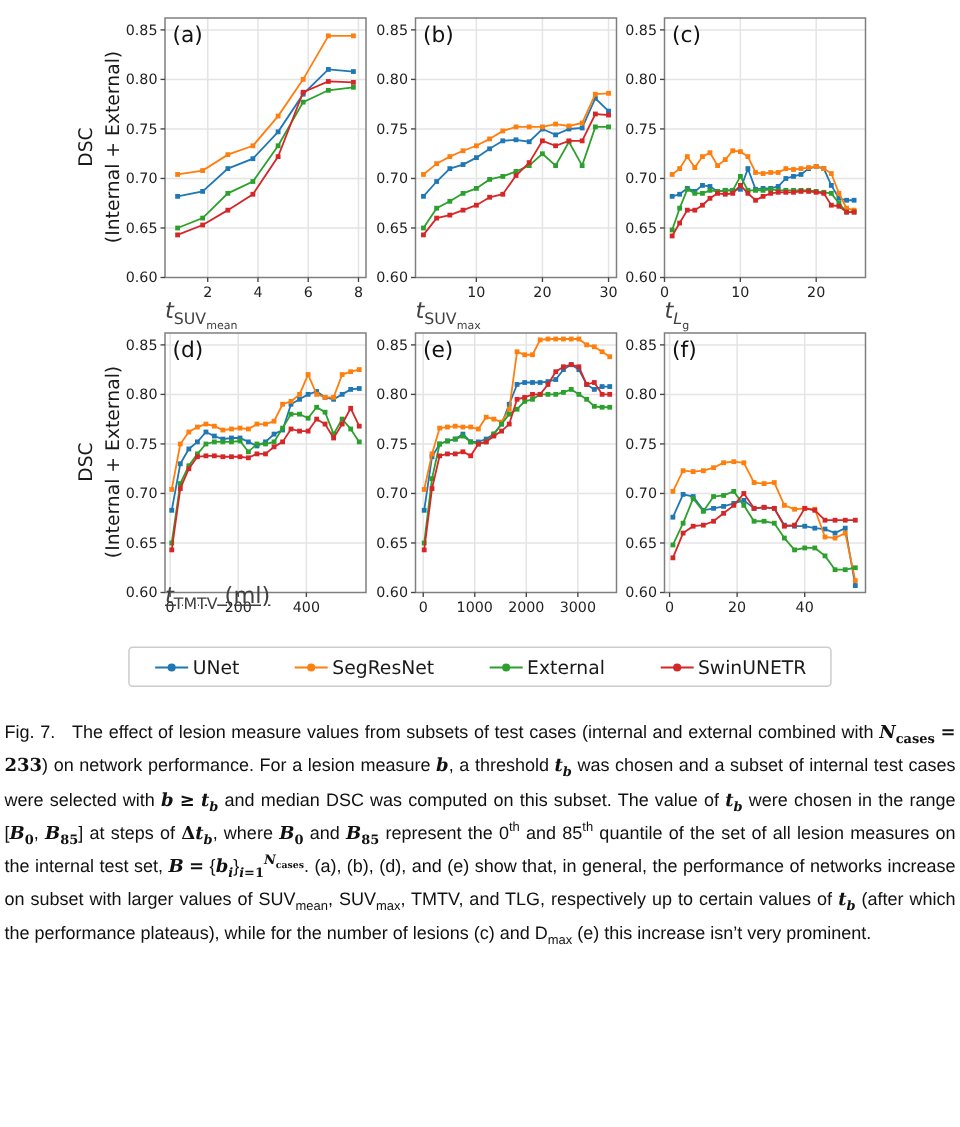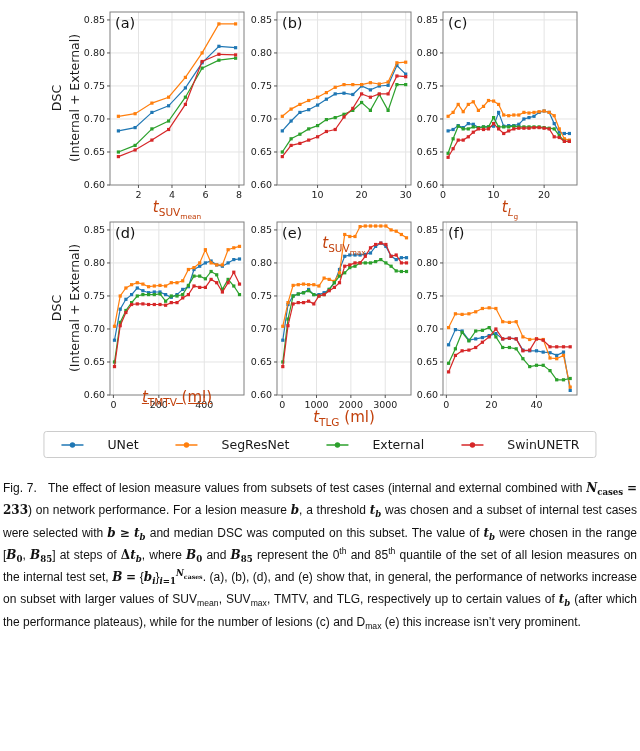--- a/index.html
+++ b/index.html
@@ -1,23 +1,23 @@
 <!DOCTYPE html>
 <html><head>
 <meta charset="utf-8">
 <style>
   html,body{margin:0;padding:0;background:#ffffff;}
   .page{position:relative;width:640px;height:751px;background:#fff;font-family:"DejaVu Sans",sans-serif;overflow:hidden;}
   .figure-area{position:absolute;left:0;top:0;width:640px;height:470px;background:#fff;}
   svg.plot{position:absolute;overflow:visible;}
   .ylabel{position:absolute;width:172px;height:36px;text-align:center;transform:rotate(-90deg);transform-origin:center;font-size:12.5px;line-height:18px;color:#1a1a1a;}
-  .xlabel{position:absolute;width:134px;text-align:center;font-size:15px;color:#c2410c;line-height:18px;}
+  .xlabel{position:absolute;width:134px;font-size:15px;color:#404040;line-height:18px;}
   .xlabel sub{font-size:0.70em;line-height:0;}
   .legend{position:absolute;top:431px;left:50%;transform:translateX(-50%);display:flex;align-items:center;gap:36px;border:1px solid #cccccc;border-radius:3px;padding:5px 16px;background:#fff;white-space:nowrap;}
-  .legend-item{display:inline-flex;align-items:center;gap:23px;font-size:12.5px;color:#1a1a1a;}
+  .legend-item{display:inline-flex;align-items:center;gap:2px;font-size:12.5px;color:#1a1a1a;}
   .caption{position:absolute;left:3px;right:3px;top:477px;font-family:"Liberation Sans","DejaVu Sans",sans-serif;font-size:12px;line-height:22.3px;color:#111;text-align:justify;}
   .caption sub{font-size:0.72em;line-height:0;}
   .caption sup{font-size:0.72em;line-height:0;}
   .m{font-family:"DejaVu Serif",serif;font-style:italic;font-weight:bold;}
   .mb{font-family:"DejaVu Serif",serif;font-weight:bold;font-style:normal;}
   .ms{font-family:"DejaVu Serif",serif;font-weight:bold;}
   .rs{font-family:"Liberation Sans","DejaVu Sans",sans-serif;}
 </style>
 </head>
 <body>
@@ -692,24 +692,23 @@
         <line x1="37.378151260504204" y1="183" x2="37.378151260504204" y2="186" stroke="#444" stroke-width="0.9"></line>
         <text x="37.378151260504204" y="196" text-anchor="middle" font-size="9.5" fill="#222" font-family="DejaVu Sans, sans-serif">0</text>
         <line x1="82.42016806722688" y1="183" x2="82.42016806722688" y2="186" stroke="#444" stroke-width="0.9"></line>
         <text x="82.42016806722688" y="196" text-anchor="middle" font-size="9.5" fill="#222" font-family="DejaVu Sans, sans-serif">20</text>
         <line x1="127.46218487394958" y1="183" x2="127.46218487394958" y2="186" stroke="#444" stroke-width="0.9"></line>
         <text x="127.46218487394958" y="196" text-anchor="middle" font-size="9.5" fill="#222" font-family="DejaVu Sans, sans-serif">40</text>
         <text x="39" y="26" text-anchor="start" font-size="14.5" fill="#111" font-family="DejaVu Sans, sans-serif">(f)</text>
       </svg>
 
     <div class="xlabel" style="left:110px;top:198px;"><i>t</i><sub>SUV<sub>mean</sub></sub></div>
-    <div class="xlabel" style="left:277px;top:198px;margin-top:36px;"><i>t</i><sub>SUV<sub>max</sub></sub></div>
+    <div class="xlabel" style="left:277px;top:198px;"><i>t</i><sub>SUV<sub>max</sub></sub></div>
     <div class="xlabel" style="left:443px;top:198px;"><i>t</i><sub><i>L</i><sub>g</sub></sub></div>
     <div class="xlabel" style="left:110px;top:388px;text-decoration:underline;"><i>t</i><sub>TMTV</sub> (ml)</div>
-    <div class="xlabel" style="left:277px;top:408px;"><i>t</i><sub>TLG</sub> (ml)</div>
 
     <div class="legend" id="legend">
         <span class="legend-item">
           <svg width="24" height="10" viewBox="0 0 24 10">
             <line x1="1" y1="5" x2="23" y2="5" stroke="#1f77b4" stroke-width="1.3"></line>
             <circle cx="12" cy="5" r="2.7" fill="#1f77b4"></circle>
           </svg>
           <span class="legend-label">UNet</span>
         </span>
         <span class="legend-item">

